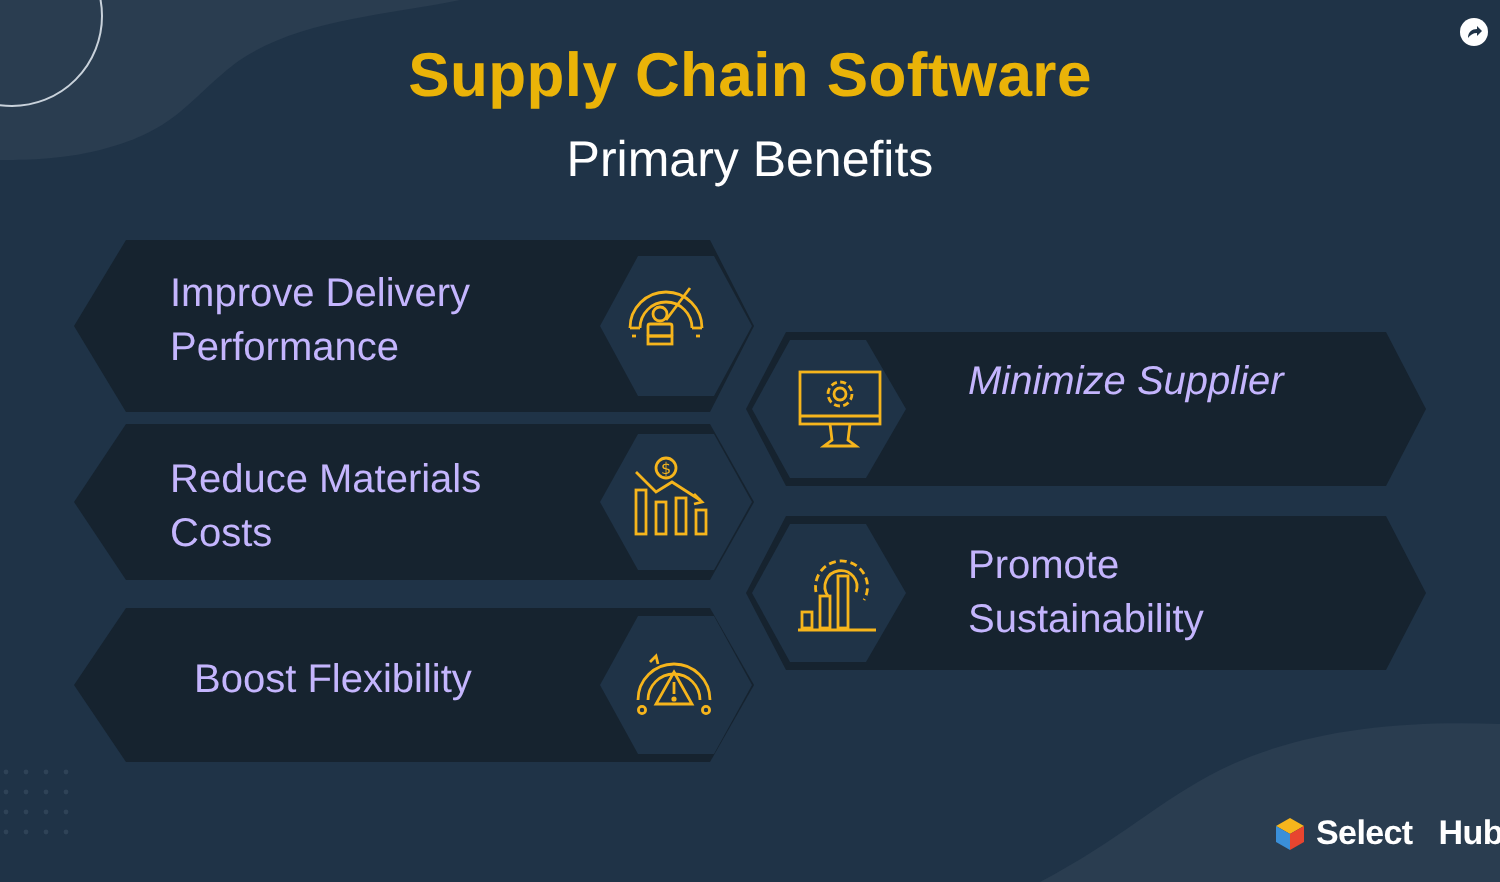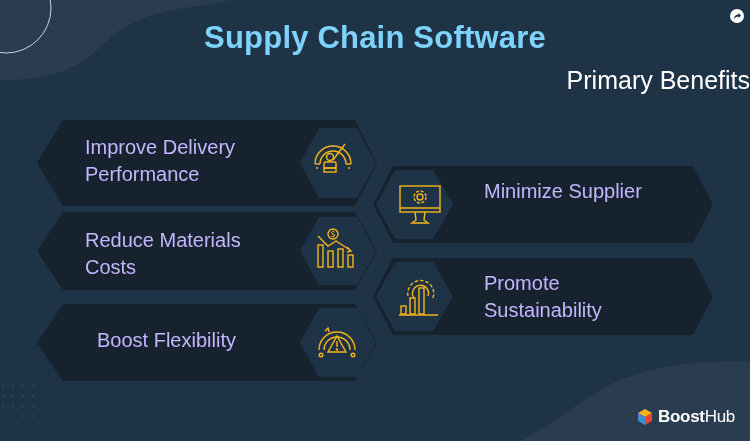--- a/index.html
+++ b/index.html
@@ -1,28 +1,28 @@
 <!DOCTYPE html>
 <html><head>
 <meta charset="utf-8">
 <style>
   html, body { margin:0; padding:0; }
   body { width:750px; height:441px; overflow:hidden; background:#1f3347; font-family:"Liberation Sans", sans-serif; }
   .canvas { position:relative; width:750px; height:441px; background:#1f3347; overflow:hidden; }
   .bg-svg { position:absolute; left:0; top:0; width:750px; height:441px; }
-  .title { position:absolute; left:0; width:750px; text-align:center; top:20px; color:#7dd3fc; font-weight:bold; font-size:31px; letter-spacing:0.2px; }
-  .subtitle { position:absolute; left:0; width:750px; text-align:right; top:66px; color:#ffffff; font-size:25px; }
+  .title { position:absolute; left:0; width:750px; text-align:center; top:20px; color:#eab308; font-weight:bold; font-size:31px; letter-spacing:0.2px; }
+  .subtitle { position:absolute; left:0; width:750px; text-align:center; top:66px; color:#ffffff; font-size:25px; }
   .share { position:absolute; left:730px; top:9px; width:14px; height:14px; border-radius:50%; background:#ffffff; }
   .card { position:absolute; }
   .card svg { position:absolute; left:0; top:0; }
   .card .label { position:absolute; color:#c4b5fd; font-size:20px; line-height:27px; }
   .card .icon { position:absolute; }
   .logo { position:absolute; left:637px; top:407px; display:flex; align-items:center; }
   .logo-text { color:#ffffff; font-size:17px; font-weight:bold; margin-left:5px; letter-spacing:-0.3px; }
-  .logo-text span.hub { font-weight:normal; }
+  .logo-text span.hub { font-weight:bold;padding-left:13px; }
 </style>
 </head>
 <body>
 
 <div class="canvas">
 
   <svg class="bg-svg" viewBox="0 0 750 441">
     <path d="M0,0 L230,0 C190,8 150,10 120,30 C95,48 90,65 50,75 C30,80 10,80 0,80 Z" fill="#2a3d50"></path>
     <circle cx="6" cy="8" r="45" fill="none" stroke="#c9d2db" stroke-width="1"></circle>
     <path d="M520,441 C560,420 580,400 610,385 C650,365 700,360 750,362 L750,441 Z" fill="#2a3d50"></path>
@@ -76,21 +76,21 @@
       <line x1="5" y1="30" x2="7" y2="30"></line>
         <line x1="37" y1="30" x2="39" y2="30"></line>
     </svg>
   </div>
 
   <div class="card" style="left:373px;top:166px;width:340px;height:77px;">
     <svg width="340" height="77" viewBox="0 0 340 77">
       <path d="M20,0 L320,0 L340,38.5 L320,77 L20,77 L0,38.5 Z" fill="#16232f"></path>
       <path d="M22,4 L60,4 L80,38.5 L60,73 L22,73 L3,38.5 Z" fill="#1f3347"></path>
     </svg>
-    <div class="label" style="left:111px;top:12px;">
+    <div class="label" style="left:111px;top:12px;font-style:italic;">
       <div>Minimize Supplier</div>
     </div>
     <svg class="icon" style="left:25px;top:18px;" width="44" height="42" viewBox="0 0 44 42" fill="none" stroke="#f6b51c" stroke-width="1.4">
       <rect x="2" y="2" width="40" height="26"></rect>
       <line x1="2" y1="24" x2="42" y2="24"></line>
       <path d="M17,28 L18,36 L14,39 L30,39 L26,36 L27,28"></path>
       <circle cx="22" cy="13" r="3"></circle>
       <circle cx="22" cy="13" r="6" stroke-dasharray="3 1.7"></circle>
     </svg>
   </div>
@@ -154,16 +154,16 @@
       <path d="M9,9 L12,6 L13,10"></path>
     </svg>
   </div>
 
   <div class="logo">
     <svg width="16" height="16" viewBox="0 0 16 16">
       <polygon points="8,0 15,4 8,8 1,4" fill="#f6b51c"></polygon>
       <polygon points="1,4 8,8 8,16 1,12" fill="#3a8fd8"></polygon>
       <polygon points="15,4 8,8 8,16 15,12" fill="#e8452f"></polygon>
     </svg>
-    <div class="logo-text"><span>Boost</span><span class="hub">Hub</span></div>
+    <div class="logo-text"><span>Select</span><span class="hub">Hub</span></div>
   </div>
 
 </div>
 
 </body></html>

